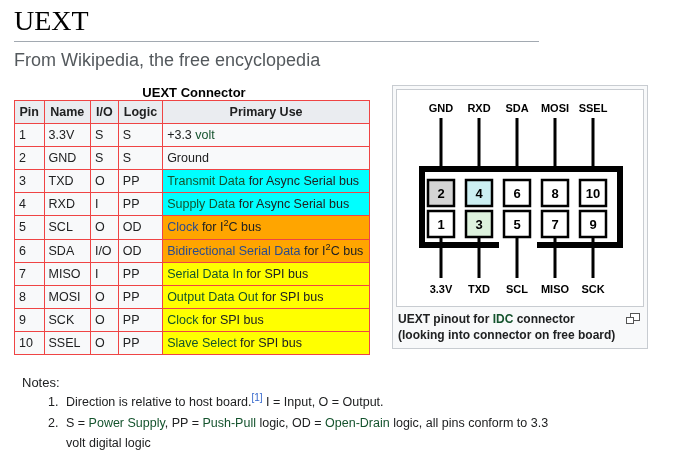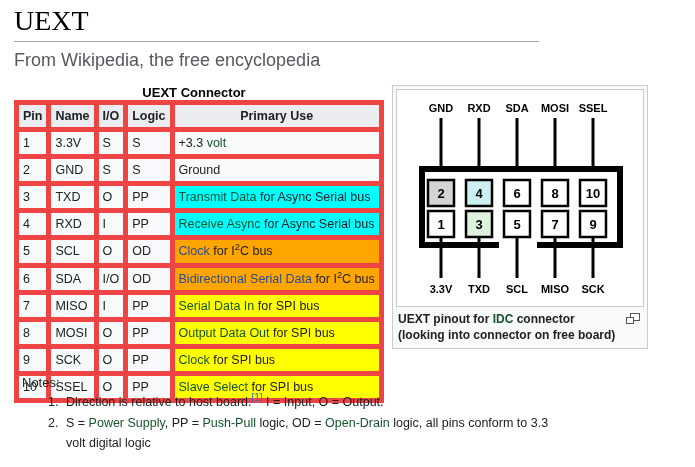--- a/index.html
+++ b/index.html
@@ -64,21 +64,21 @@
   }
   table.pinout {
     border-collapse: collapse;
     width: 356px;
     background: #f8f9fa;
     border: 1px solid #a2a9b1;
     font-size: 12.5px;
   }
   table.pinout th,
   table.pinout td {
-    border: 5px solid #ef4444;
+    border: 1px solid #ef4444;
     padding: 2px 4px;
     line-height: 1.45;
     white-space: nowrap;
   }
   table.pinout th {
     background: #eaecf0;
     font-weight: bold;
     text-align: center;
   }
   table.pinout th.use-col {
@@ -199,21 +199,21 @@
               <td class="c-name">TXD</td>
               <td class="c-io">O</td>
               <td class="c-logic">PP</td>
               <td class="c-use"><a class="wl" href="#">Transmit Data</a><span> for Async Serial bus</span></td>
             </tr>
             <tr class="row-cyan">
               <td class="c-pin">4</td>
               <td class="c-name">RXD</td>
               <td class="c-io">I</td>
               <td class="c-logic">PP</td>
-              <td class="c-use"><a class="wl" href="#">Receive Async</a><span> for Async Serial bus</span></td>
+              <td class="c-use"><a class="wl" href="#">Supply Data</a><span> for Async Serial bus</span></td>
             </tr>
             <tr class="row-orange">
               <td class="c-pin">5</td>
               <td class="c-name">SCL</td>
               <td class="c-io">O</td>
               <td class="c-logic">OD</td>
               <td class="c-use"><a class="wl" href="#">Clock</a><span> for I<sup class="i2c">2</sup>C bus</span></td>
             </tr>
             <tr class="row-orange">
               <td class="c-pin">6</td>

